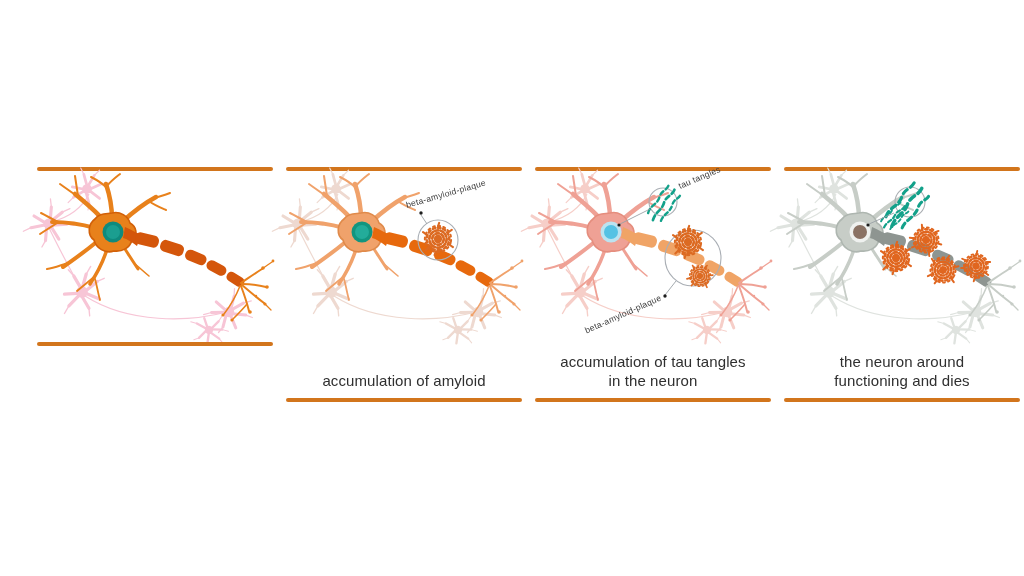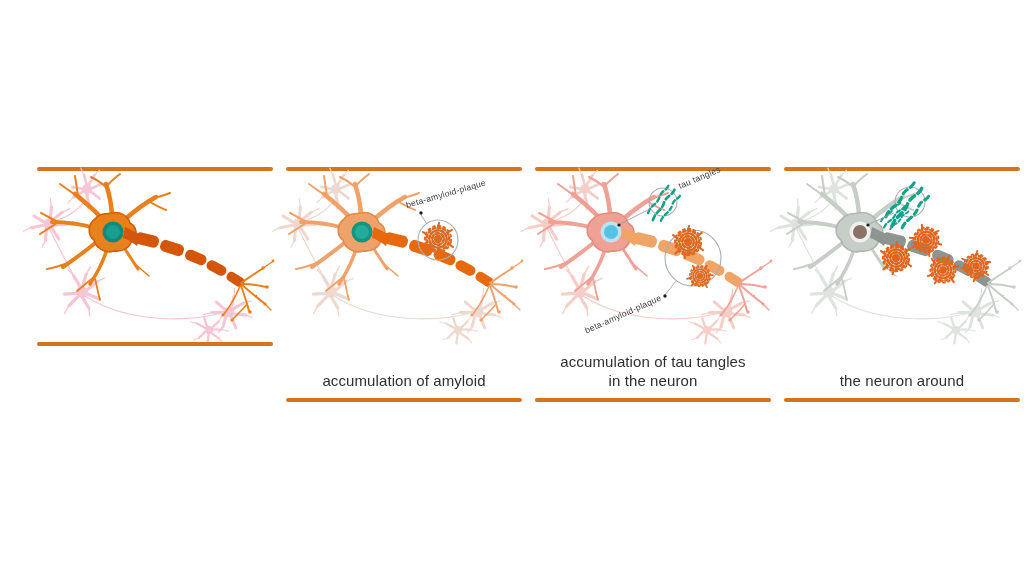--- a/index.html
+++ b/index.html
@@ -215,17 +215,18 @@
       </g>
       <g>
         <use href="#plq" transform="translate(112,86) scale(1.15)"></use>
         <use href="#plq" transform="translate(142,68) scale(1.1) rotate(50)"></use>
         <use href="#plq" transform="translate(159,98) scale(1.1) rotate(20)"></use>
         <use href="#plq" transform="translate(192,94) scale(1.05) rotate(70)"></use>
       </g>
     </svg>
     <figcaption class="caption">
       <span>the neuron around</span>
+      <span>functioning and dies</span>
     </figcaption>
     <div class="rule"></div>
   </figure>
 
 </div>
 
 </body></html>

